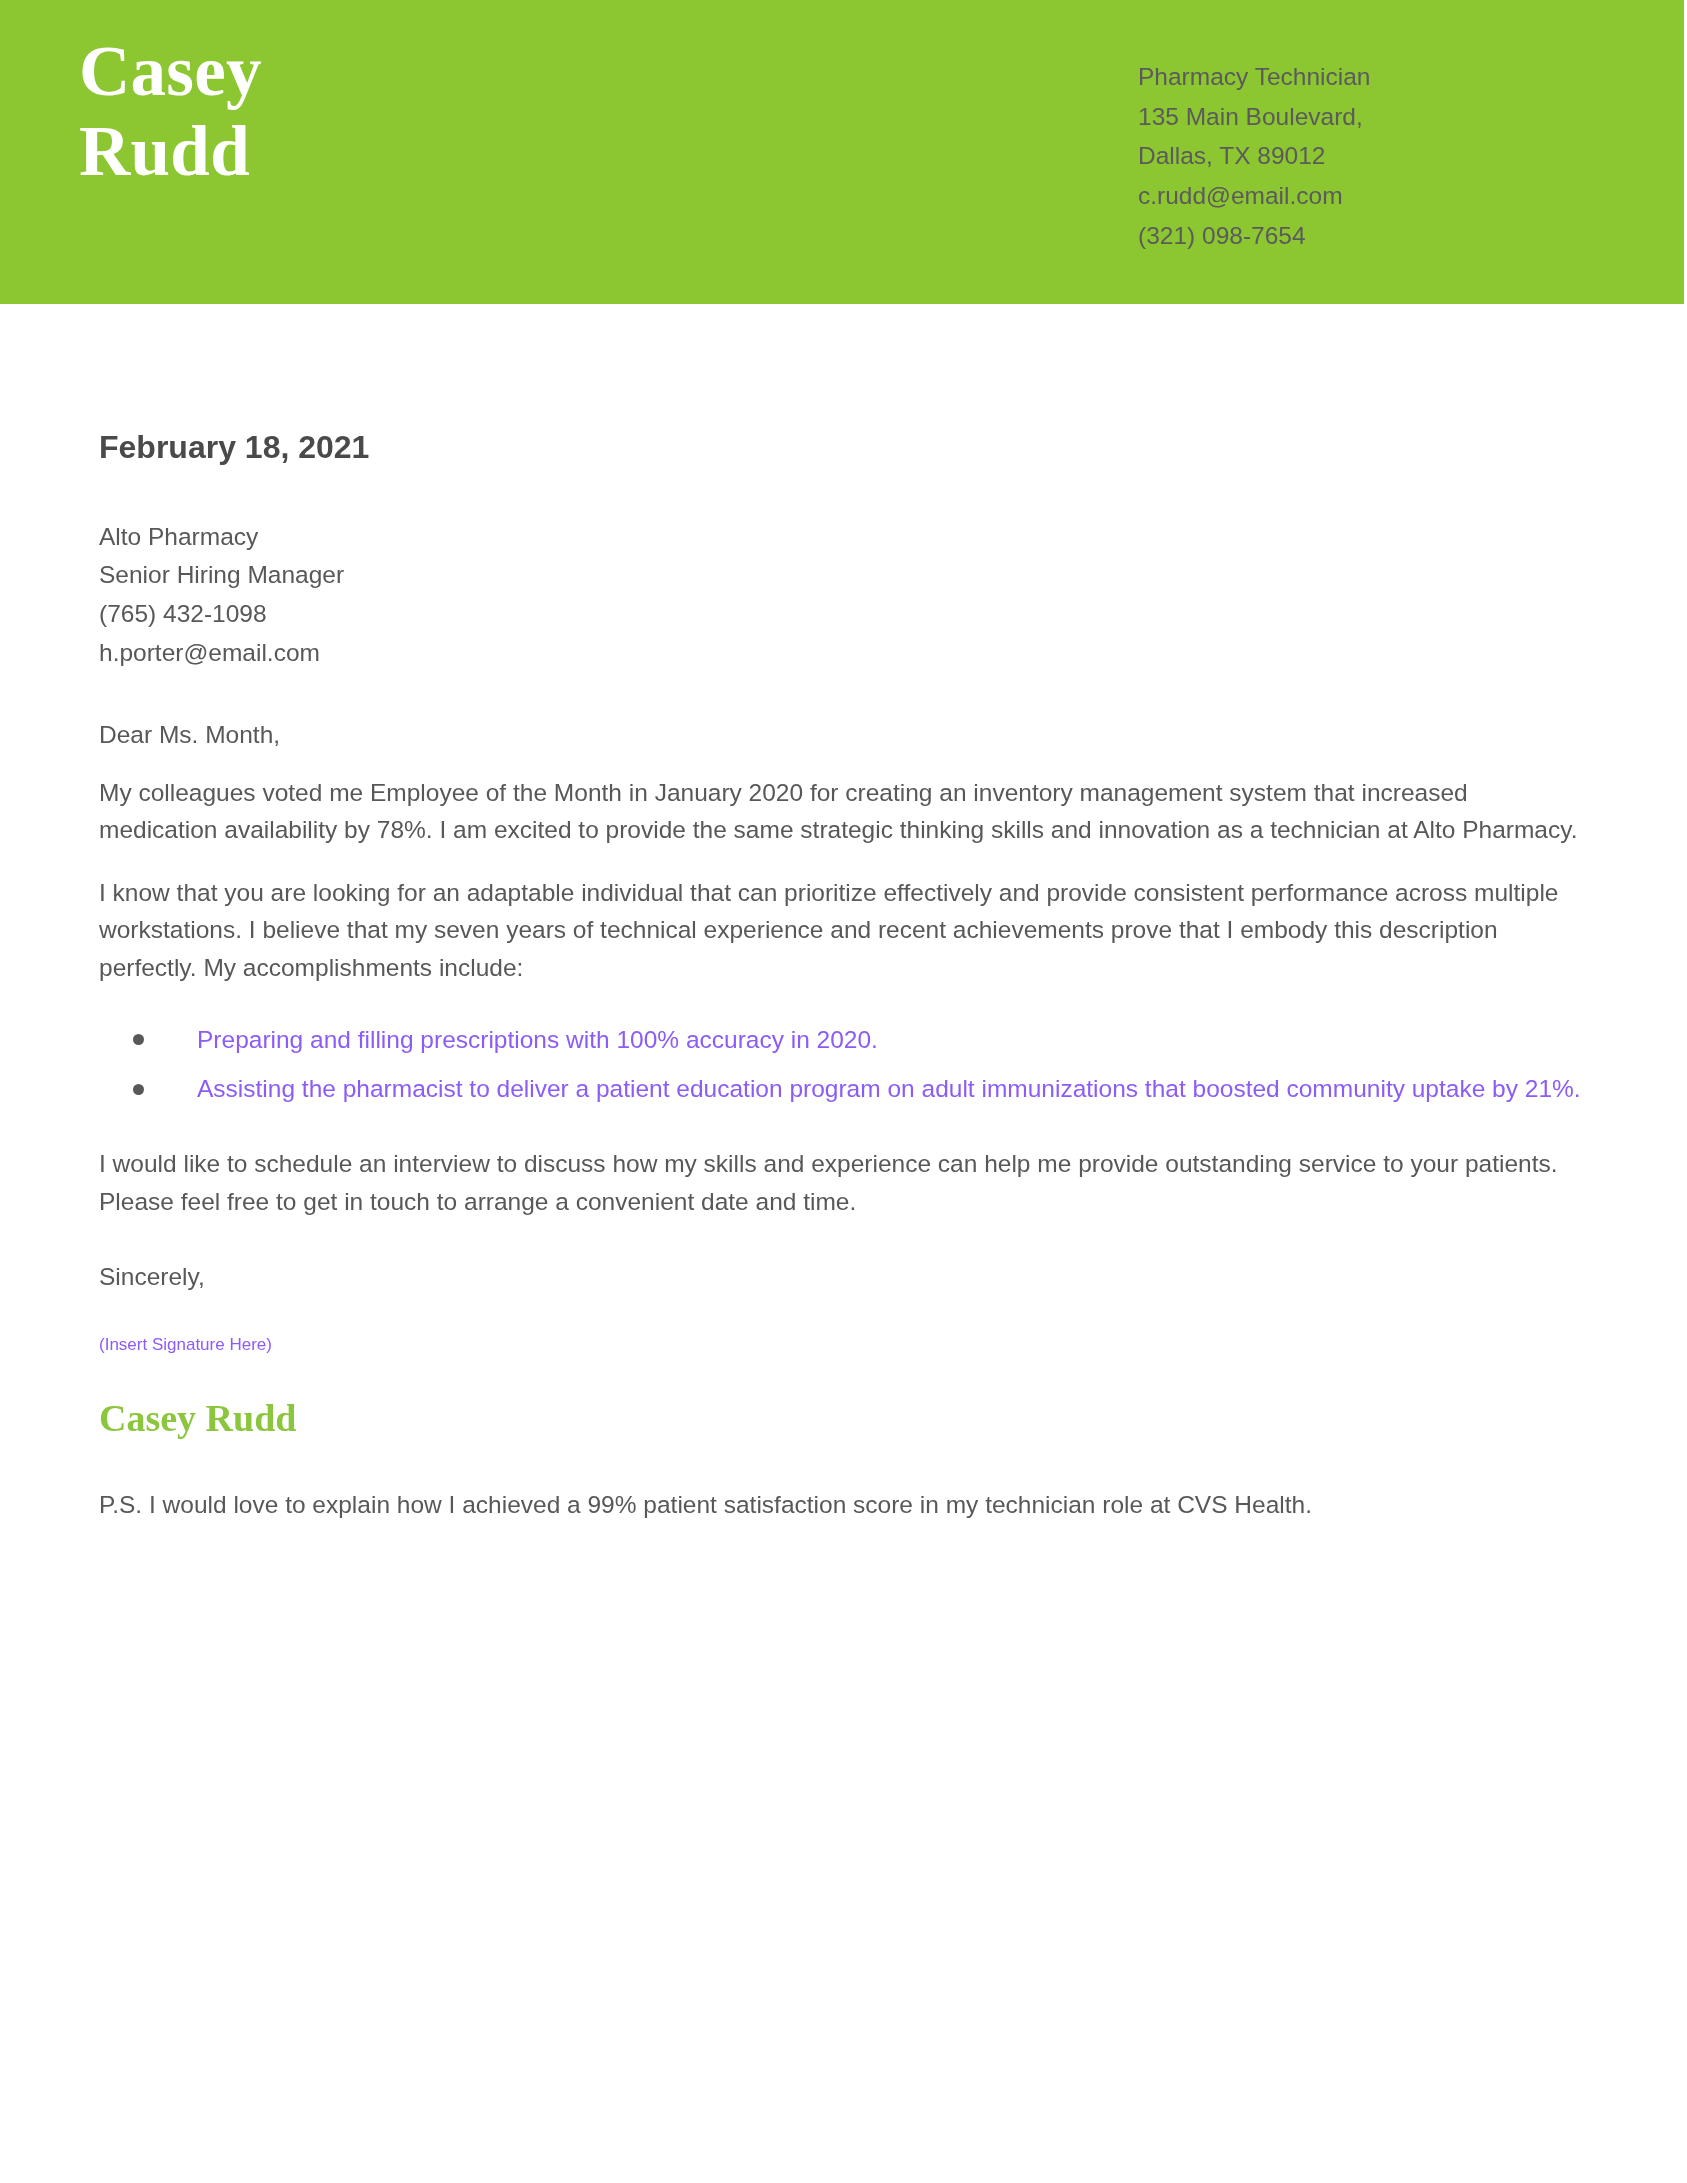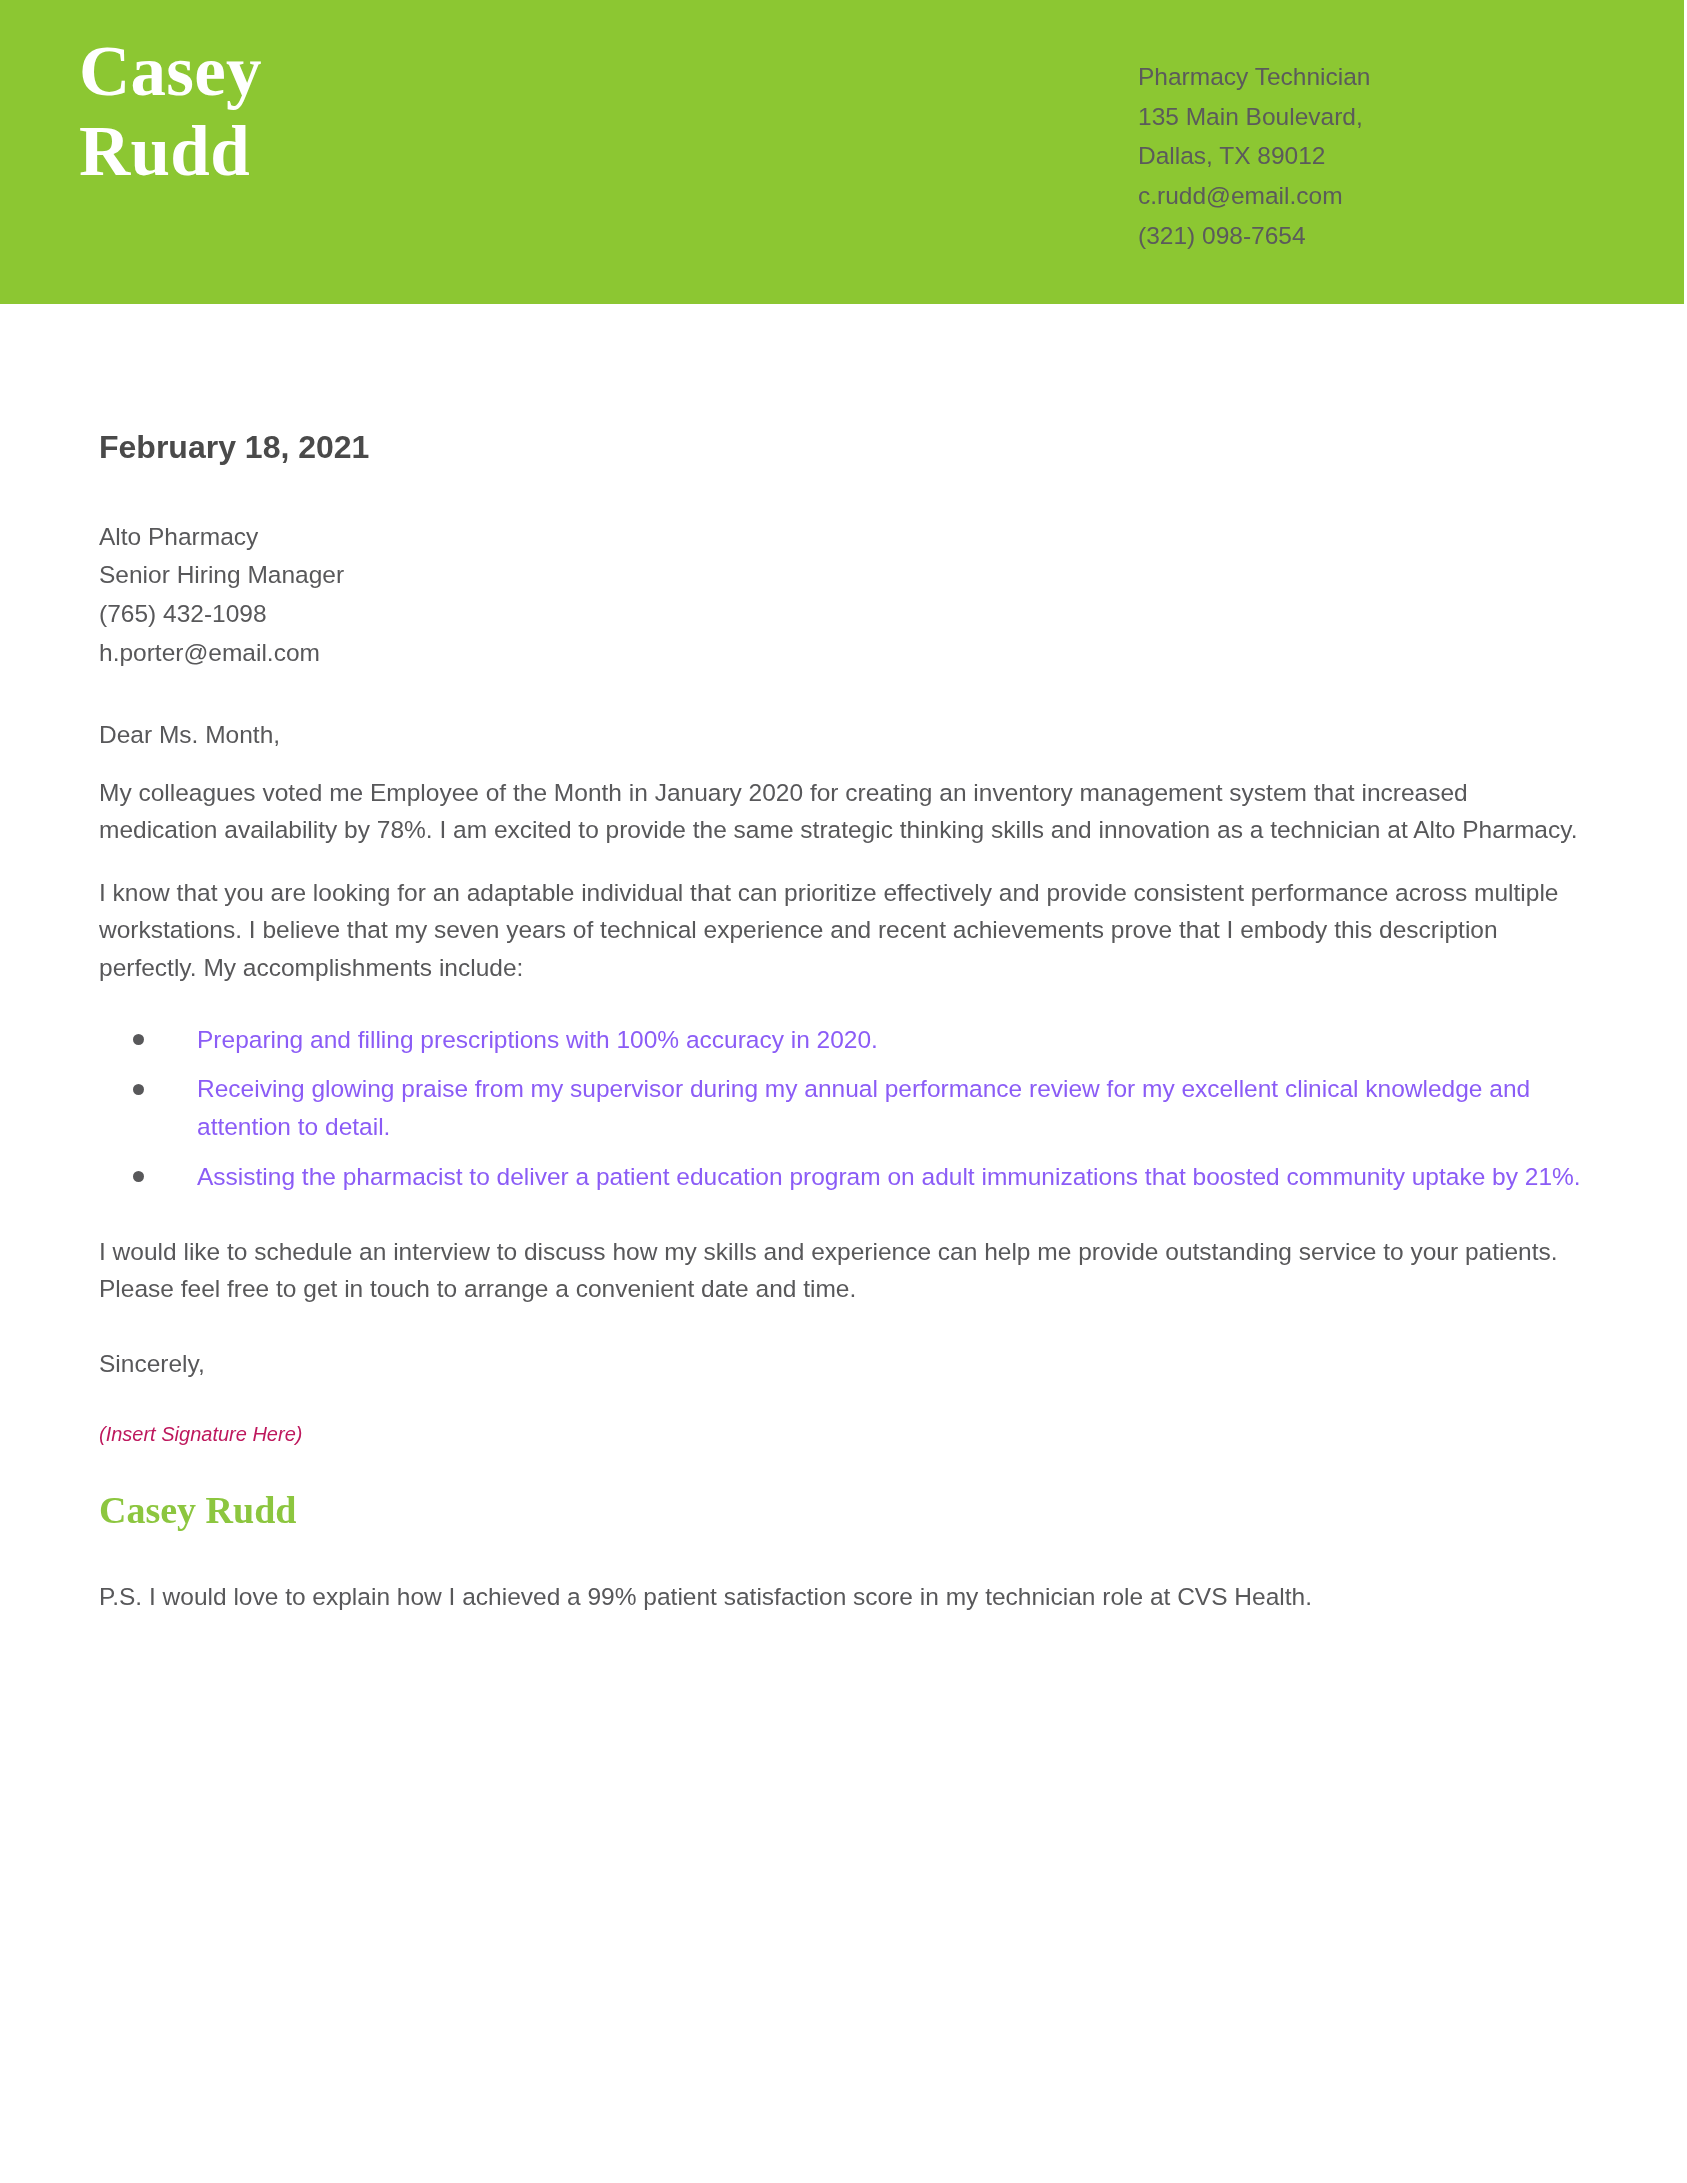--- a/index.html
+++ b/index.html
@@ -133,23 +133,22 @@
   }
 
   .sincerely {
     margin-top: 37px;
     font-size: 24.5px;
     color: #58585a;
   }
 
   .signature-placeholder {
     margin-top: 37px;
-    font-style: italic;
-    font-size: 20px;
-    color: #be185d;
+    font-size: 17px;
+    color: #8b5cf6;
   }
 
   .signature-name {
     margin-top: 40px;
     font-family: "Liberation Serif", serif;
     font-weight: bold;
     font-size: 38px;
     color: #8CC63F;
     line-height: 1.1;
   }
@@ -195,24 +194,20 @@
 
     <p class="para">I know that you are looking for an adaptable individual that can prioritize effectively and provide consistent performance across multiple workstations. I believe that my seven years of technical experience and recent achievements prove that I embody this description perfectly. My accomplishments include:</p>
 
     <ul class="bullets">
       <li>
         <span class="dot"></span>
         <span>Preparing and filling prescriptions with 100% accuracy in 2020.</span>
       </li>
       <li>
         <span class="dot"></span>
-        <span>Receiving glowing praise from my supervisor during my annual performance review for my excellent clinical knowledge and attention to detail.</span>
-      </li>
-      <li>
-        <span class="dot"></span>
         <span>Assisting the pharmacist to deliver a patient education program on adult immunizations that boosted community uptake by 21%.</span>
       </li>
     </ul>
 
     <p class="para closing-para">I would like to schedule an interview to discuss how my skills and experience can help me provide outstanding service to your patients. Please feel free to get in touch to arrange a convenient date and time.</p>
 
     <div class="sincerely">Sincerely,</div>
 
     <div class="signature-placeholder">(Insert Signature Here)</div>
 

